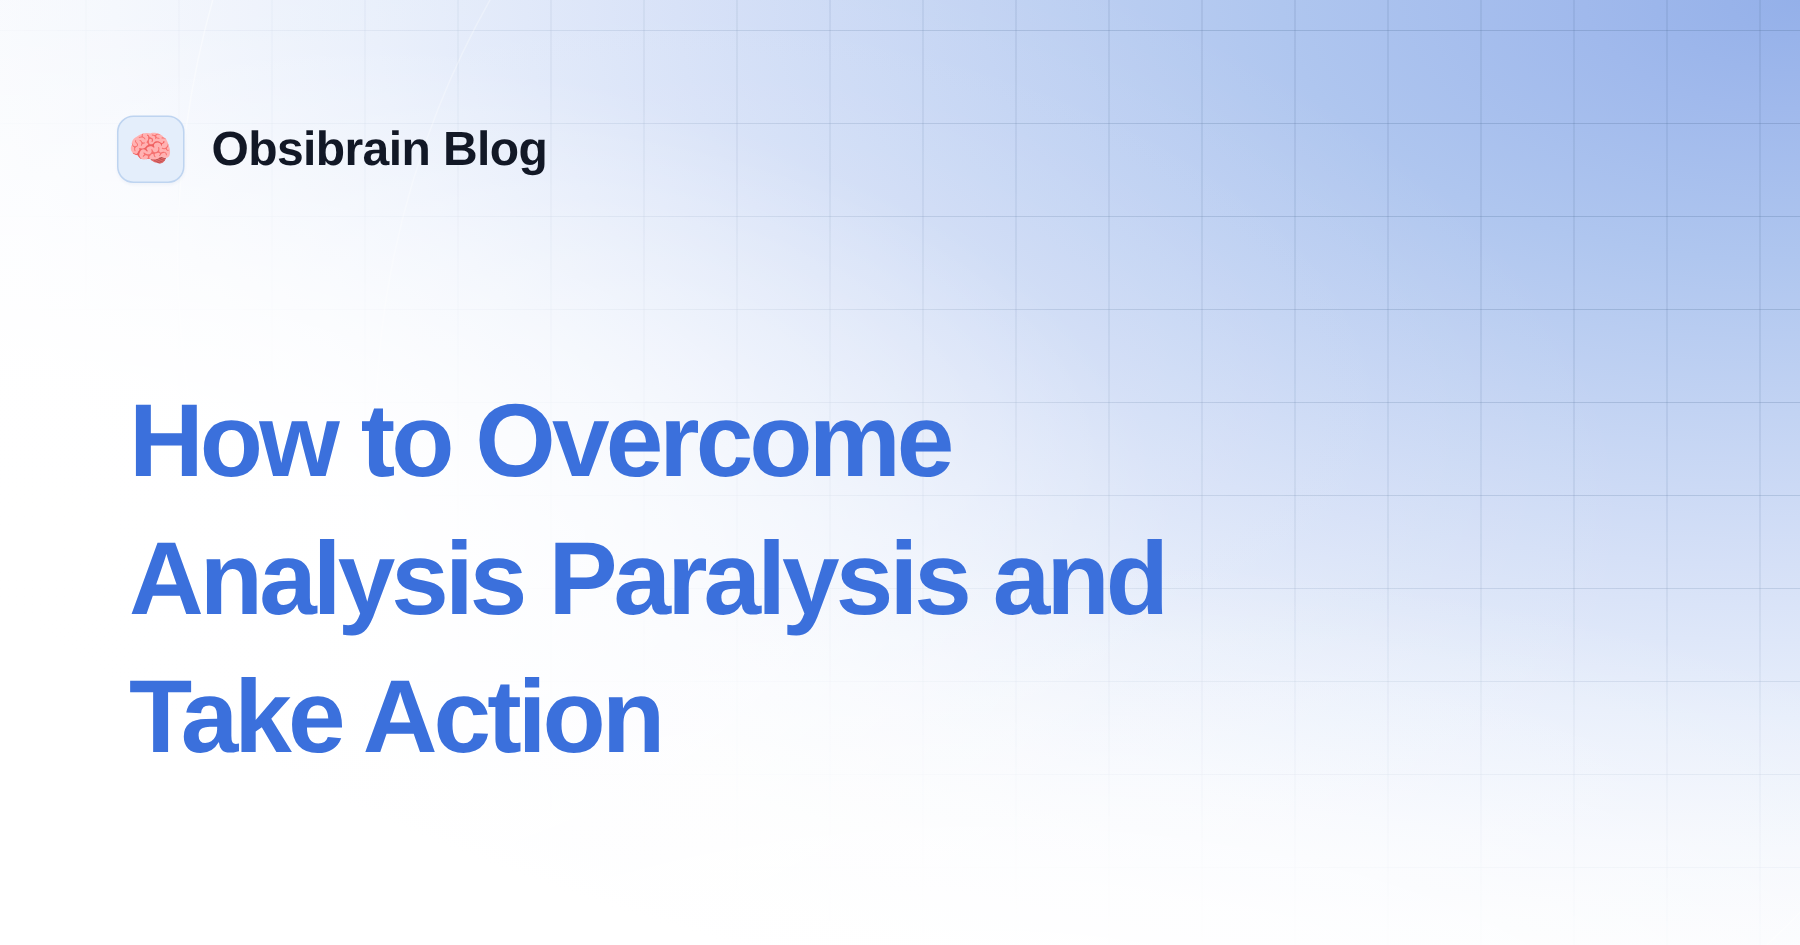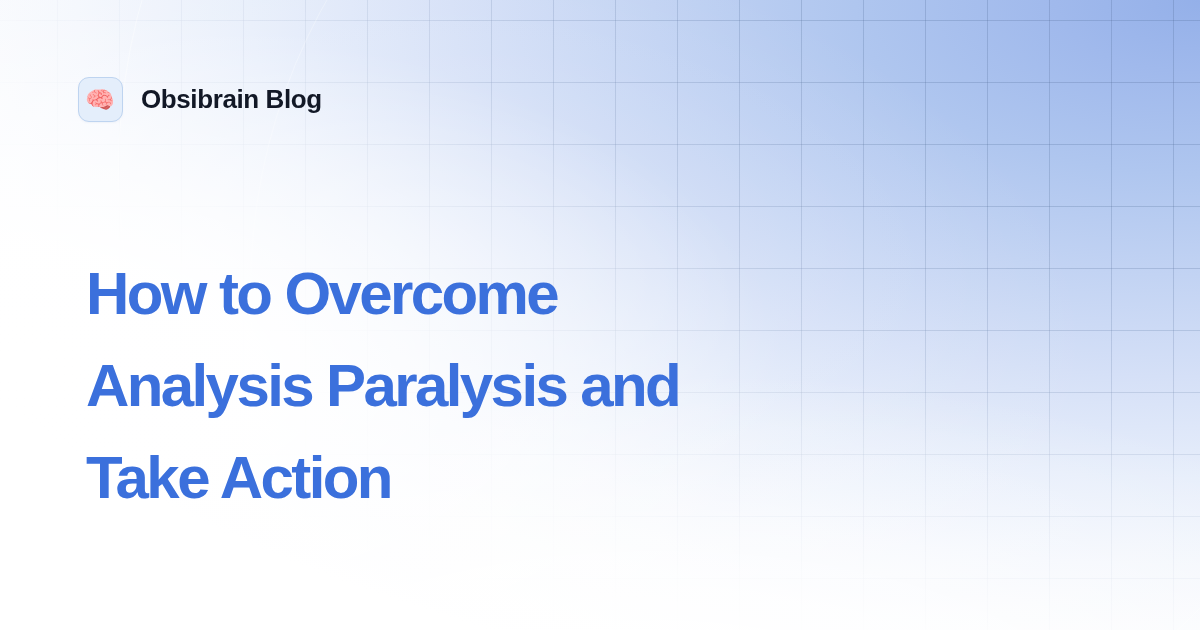--- a/index.html
+++ b/index.html
@@ -121,34 +121,34 @@
     box-shadow:0 1px 2px rgba(60,100,170,0.06);
     flex:0 0 auto;
   }
   .brand-logo .glyph {
     font-size:24px;
     line-height:1;
     display:block;
     filter:saturate(1.05);
   }
   .brand-name {
-    font-size:26px;
+    font-size:32px;
     font-weight:700;
     color:#121826;
     letter-spacing:-0.4px;
     white-space:nowrap;
   }
 
   .headline {
     position:absolute;
     left:86px;
     top:248px;
     width:1060px;
     color:#3b70dc;
-    font-size:60px;
+    font-size:69px;
     font-weight:700;
     line-height:92px;
     letter-spacing:-2.6px;
     white-space:pre-wrap;
   }
 </style>
 </head>
 <body>
 
 <div id="card">

